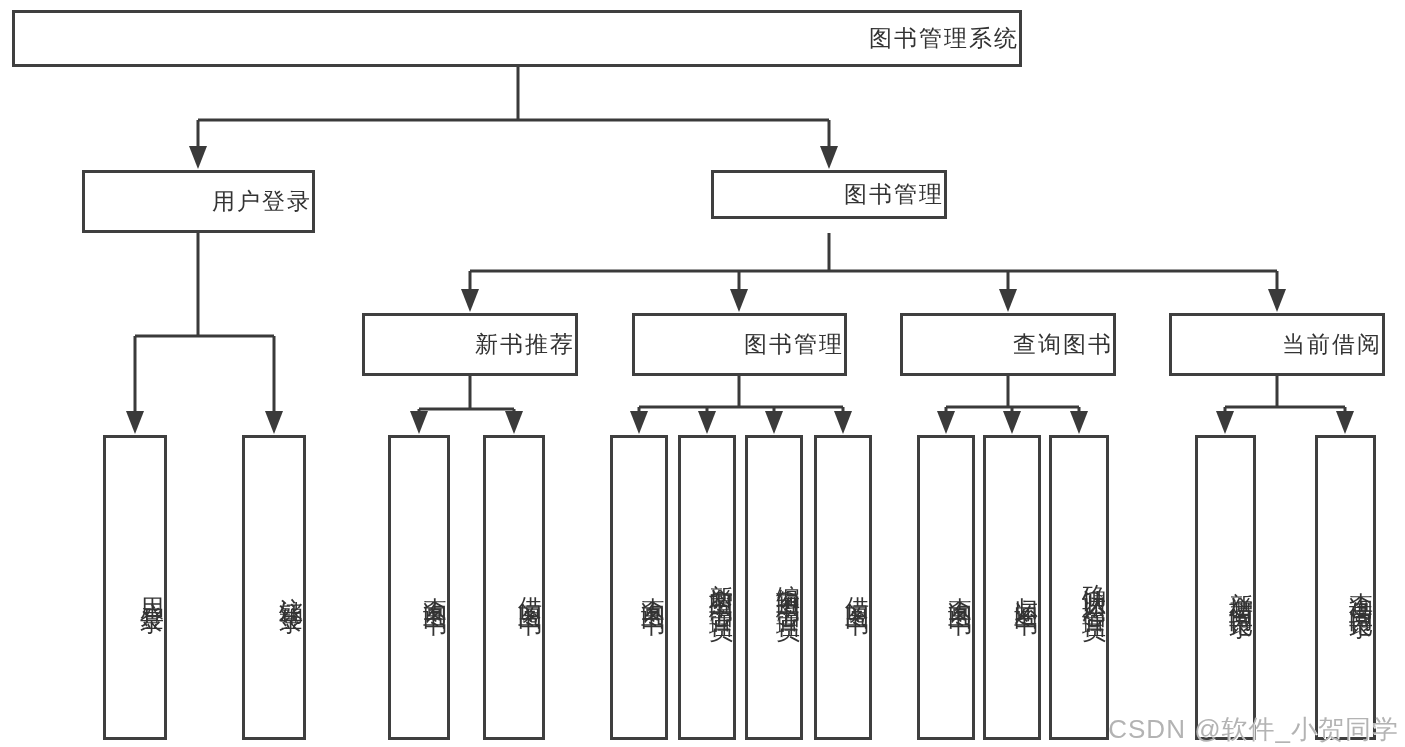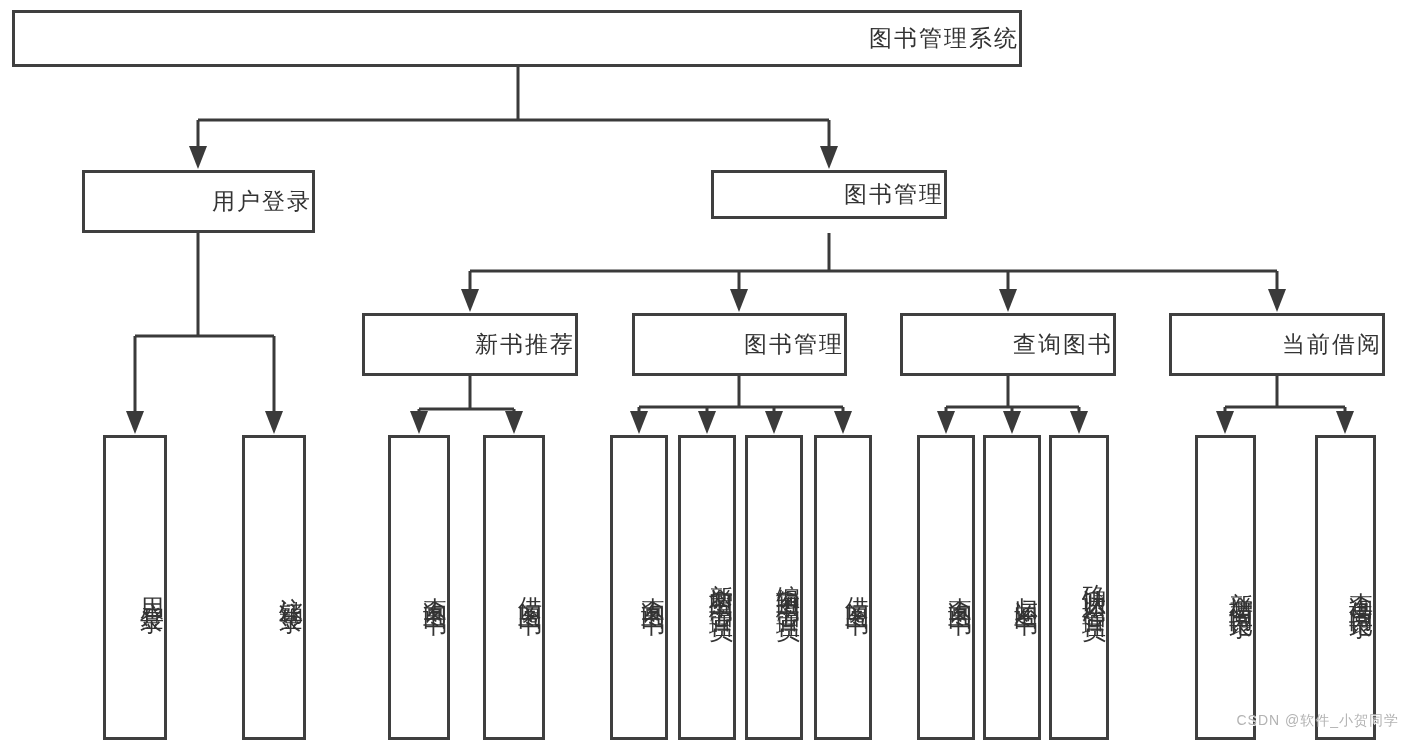--- a/index.html
+++ b/index.html
@@ -37,21 +37,21 @@
     text-orientation: mixed;
     font-size: 24px;
     letter-spacing: 5px;
     line-height: 1;
     white-space: nowrap;
   }
   .watermark {
     position: absolute;
     right: 6px;
     top: 712px;
-    font-size: 14px;
+    font-size: 26px;
     color: #b3b3b3;
     letter-spacing: 1px;
     z-index: 3;
     text-shadow: 1px 1px 0 #ffffff;
     white-space: nowrap;
   }
 </style>
 </head>
 <body>
 

